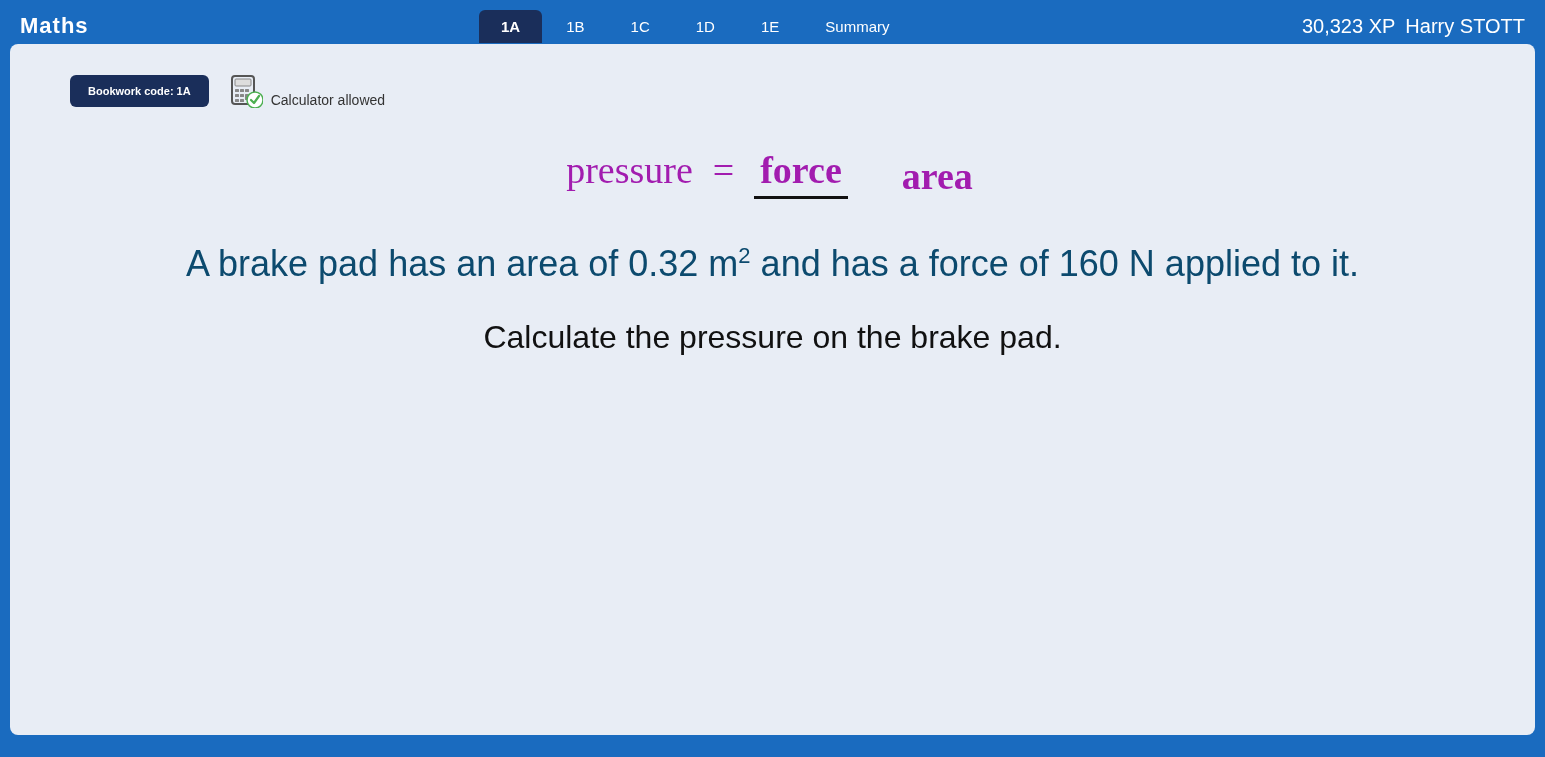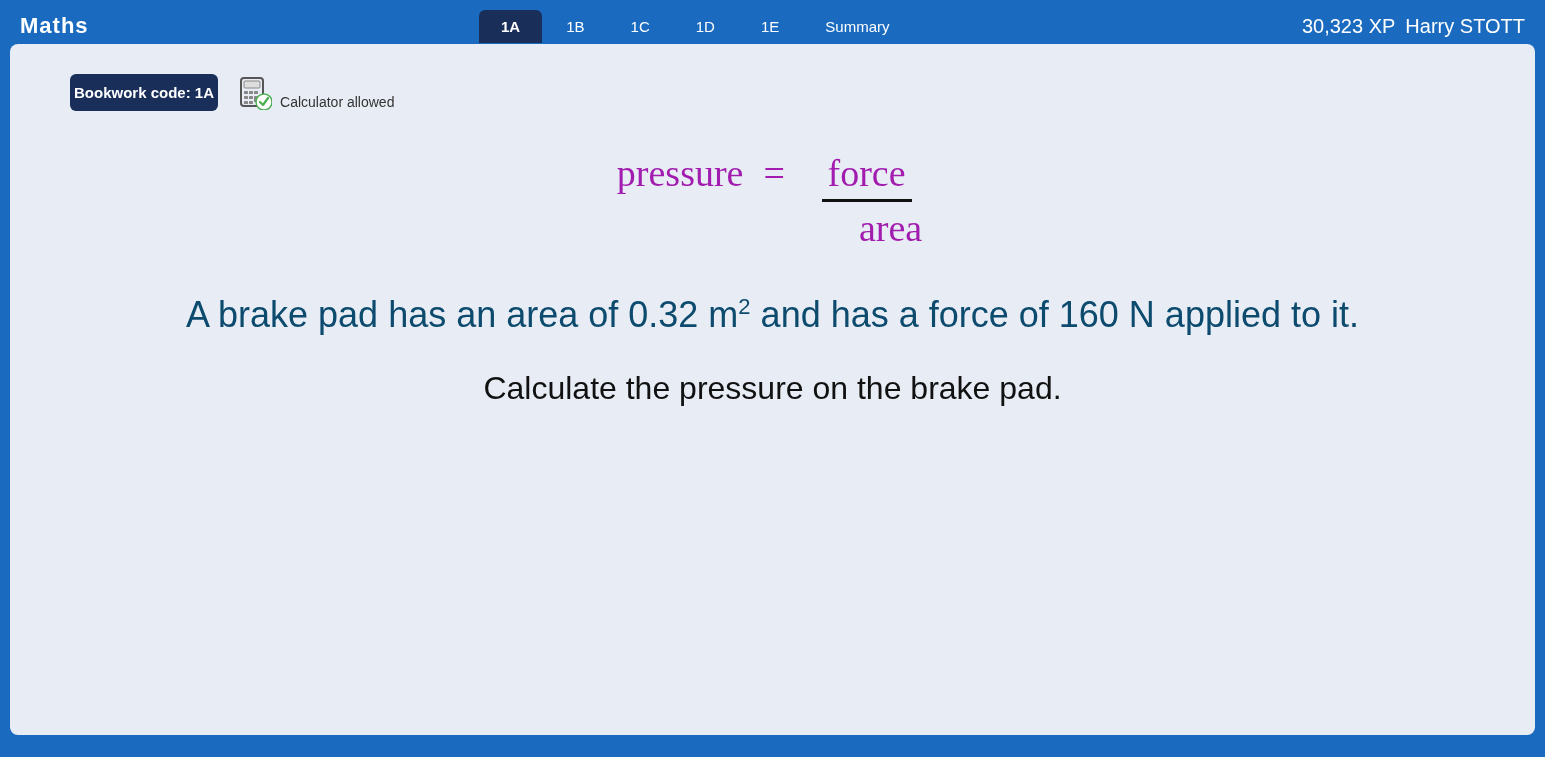--- a/index.html
+++ b/index.html
@@ -69,24 +69,24 @@
     }
     .top-row {
       display: flex;
       align-items: center;
       gap: 20px;
       margin-bottom: 40px;
     }
     .bookwork-code {
       background: #1a2e5a;
       color: white;
-      padding: 10px 4px;
+      padding: 10px 18px;
       border-radius: 6px;
       font-family: Arial, sans-serif;
-      font-size: 15px;
+      font-size: 11px;
       font-weight: bold;
     }
     .calculator-badge {
       display: flex;
       align-items: flex-end;
       gap: 8px;
       font-family: Arial, sans-serif;
       font-size: 14px;
       color: #333;
     }
@@ -98,22 +98,23 @@
     }
     .formula {
       display: flex;
       align-items: flex-start;
       gap: 20px;
       font-size: 38px;
       color: #a21caf;
     }
     .fraction {
       display: flex;
-      flex-direction: column;
-      align-items: center;
+      flex-direction: row;
+      align-items: center;
+      font-weight: bold;
     }
     .fraction-num {
       font-size: 38px;
       border-bottom: 3px solid #111;
       padding-bottom: 4px;
       padding-left: 6px;
       padding-right: 6px;
     }
     .fraction-den {
       font-size: 38px;

